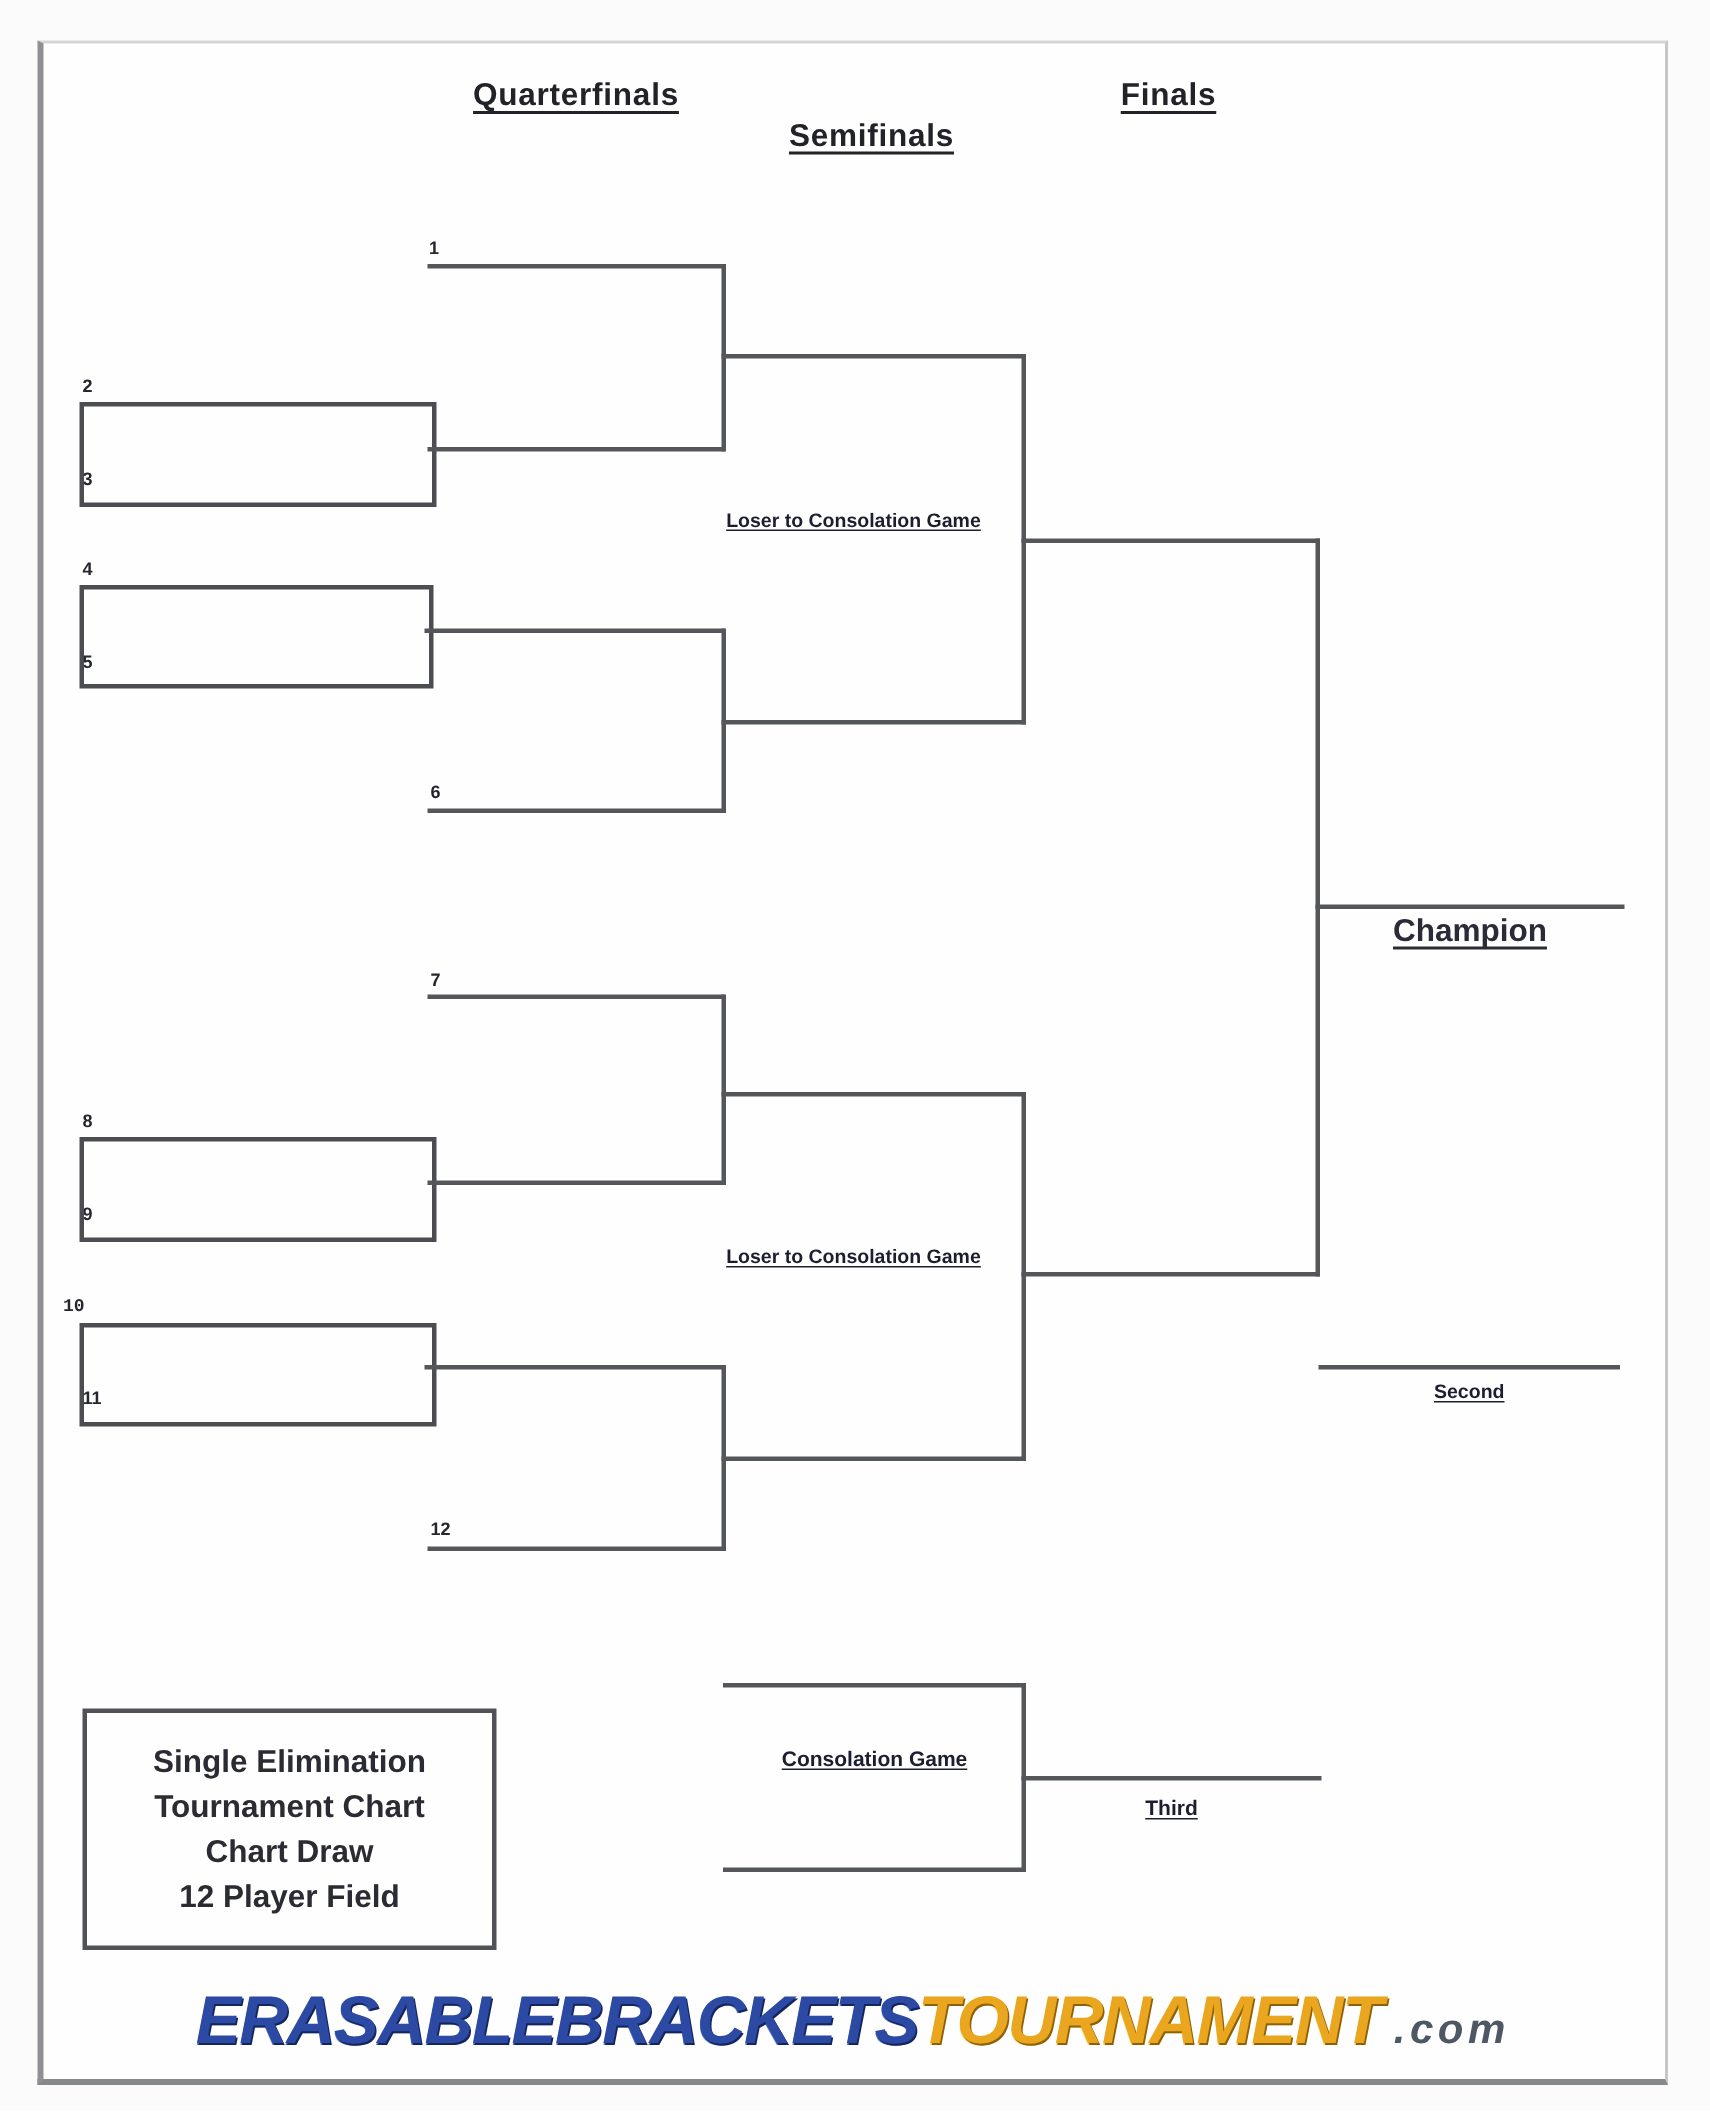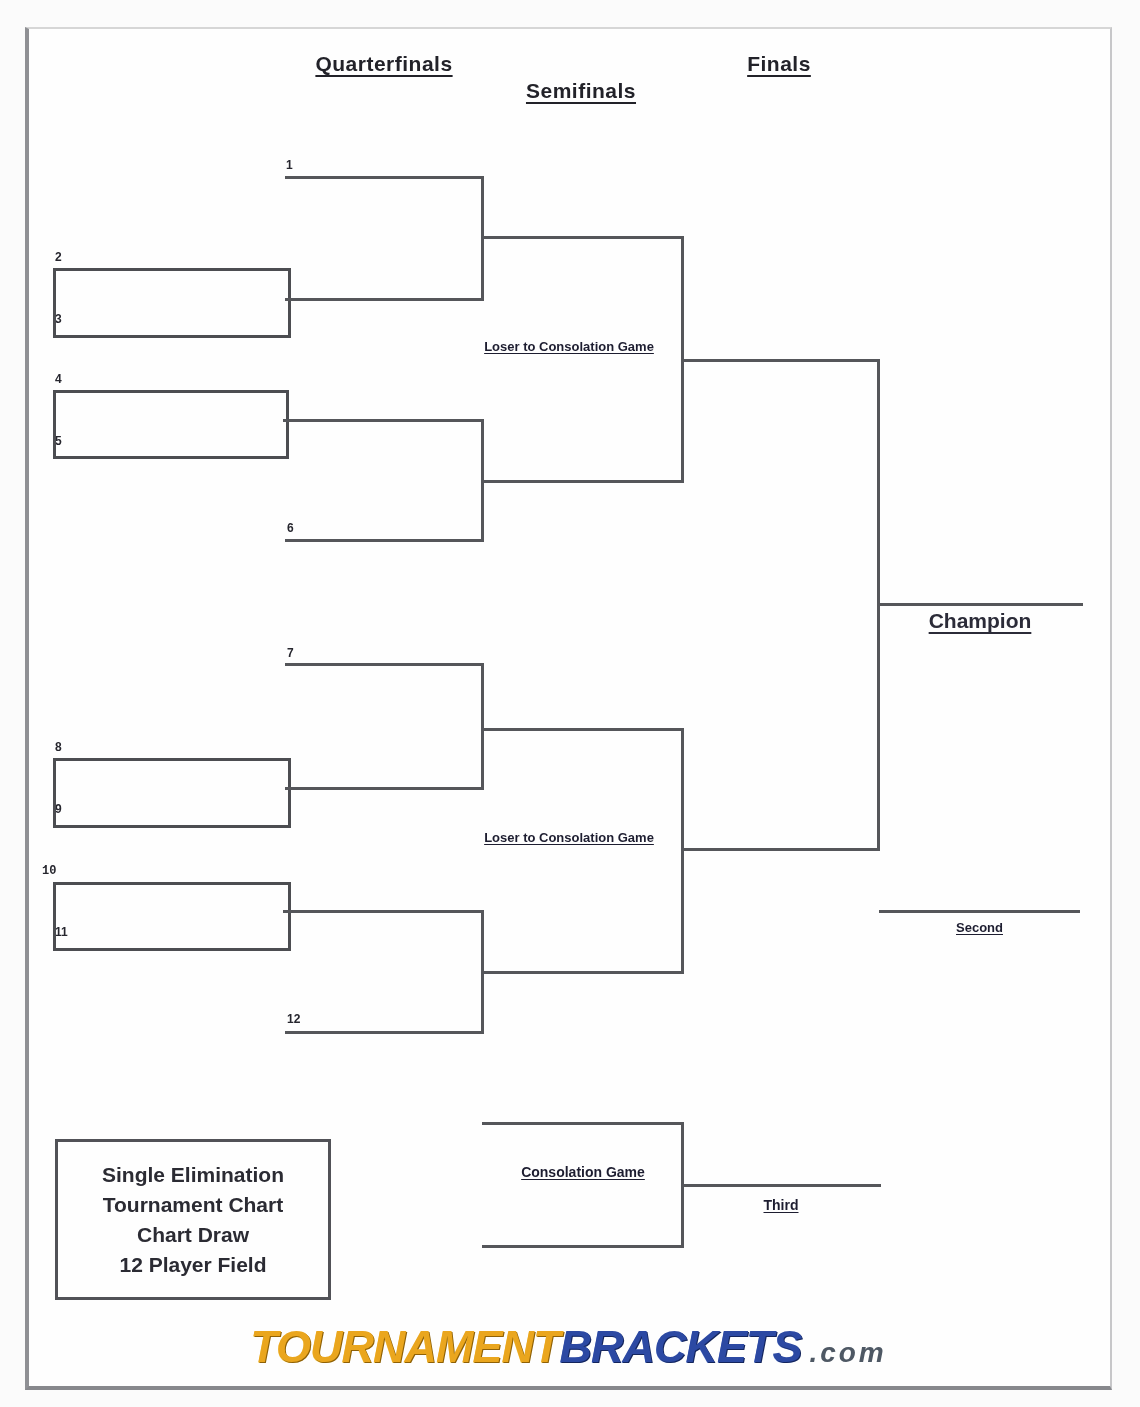--- a/index.html
+++ b/index.html
@@ -144,17 +144,18 @@
   <div class="third-label">Third</div>
 
   <div class="info-box">
     <div class="info-line">Single Elimination</div>
     <div class="info-line">Tournament Chart</div>
     <div class="info-line">Chart Draw</div>
     <div class="info-line">12 Player Field</div>
   </div>
 
   <div class="logo">
+    <span class="word blue">ERASABLE</span>
+    <span class="word blue">BRACKETS</span>
     <span class="word gold">TOURNAMENT</span>
-    <span class="word blue">BRACKETS</span>
     <span class="suffix">.com</span>
   </div>
 </div>
 
 </body></html>

